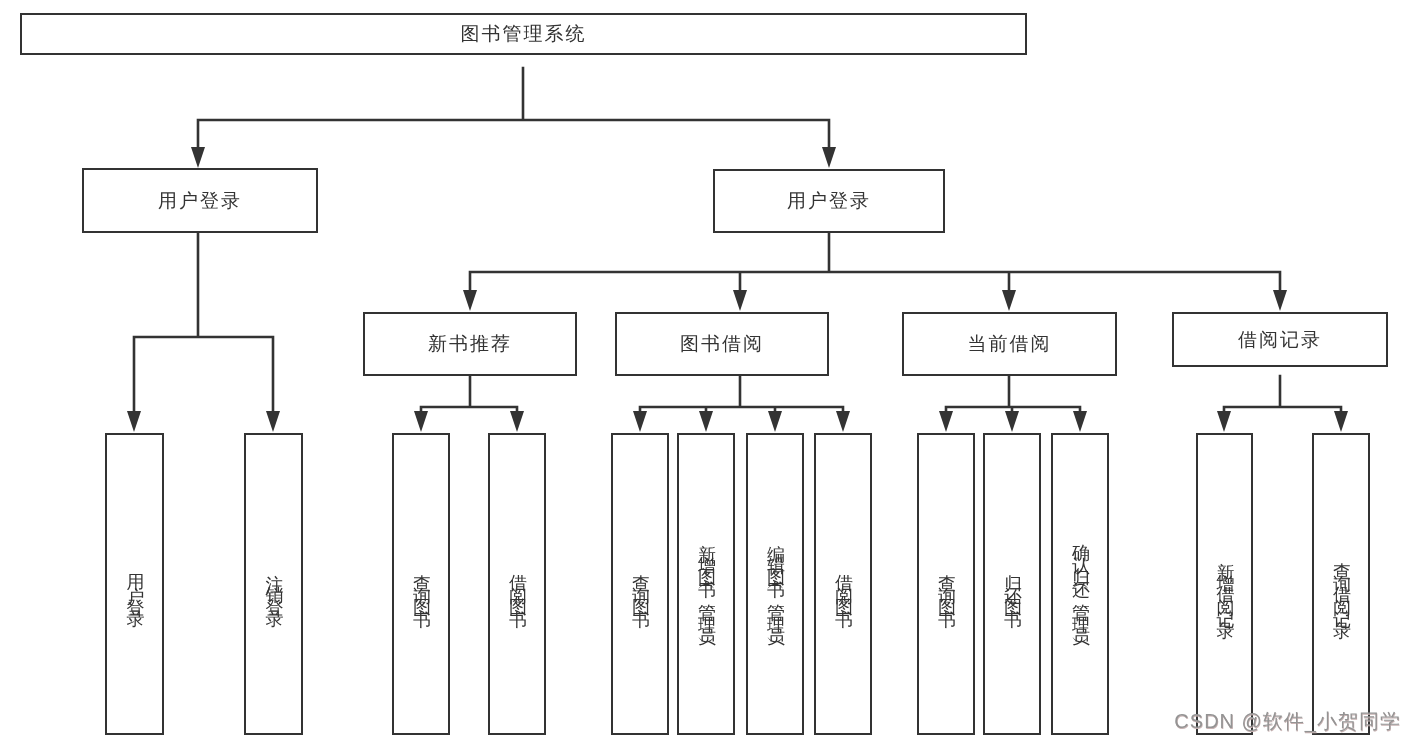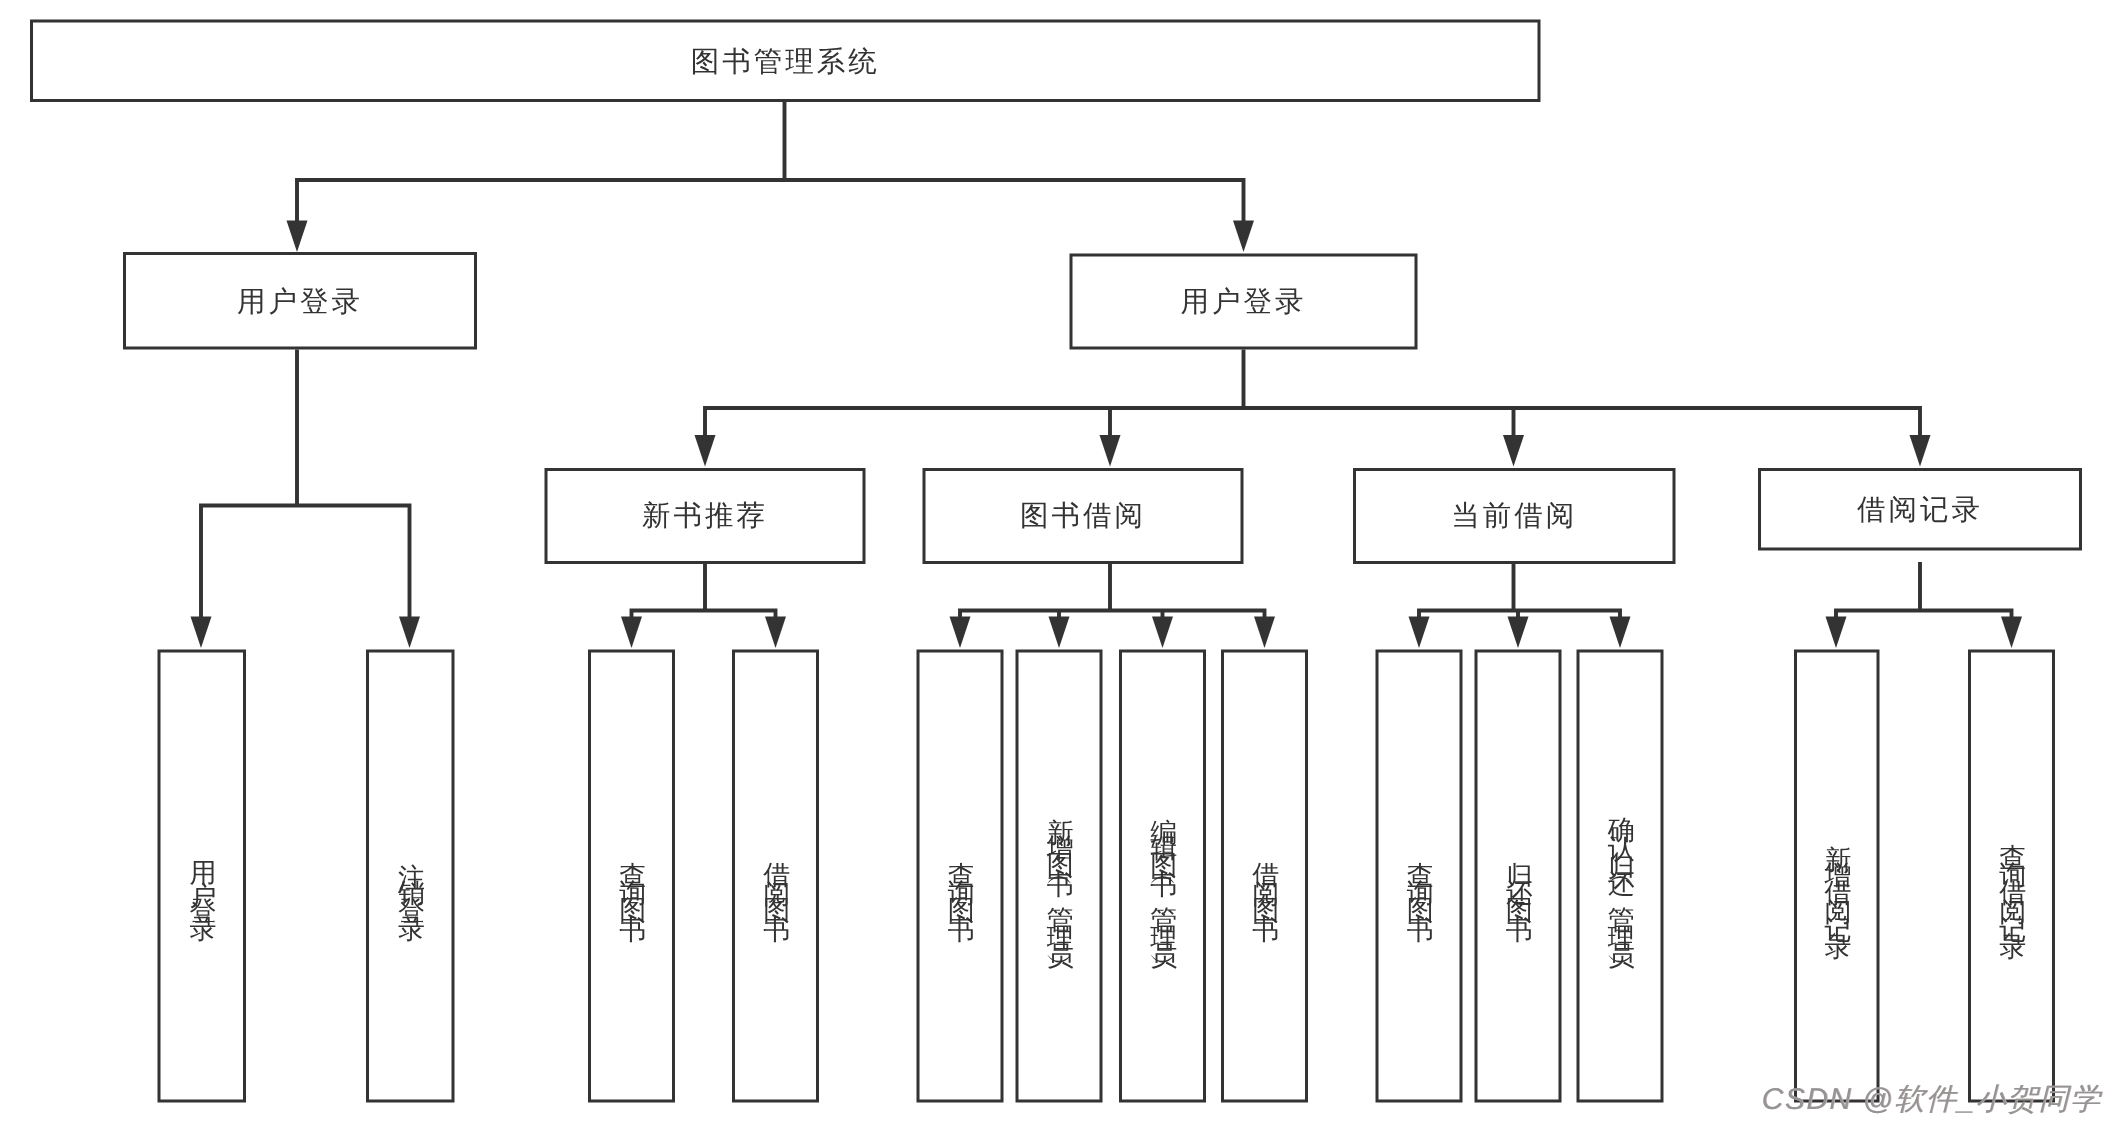--- a/index.html
+++ b/index.html
@@ -38,27 +38,26 @@
     writing-mode: vertical-rl;
     text-orientation: mixed;
     font-size: 18px;
     letter-spacing: 12px;
     line-height: 1.1;
     white-space: nowrap;
   }
   .watermark {
     position: absolute;
     right: 4px;
-    bottom: 1px;
+    bottom: 12px;
     font-size: 20px;
     letter-spacing: 1px;
     color: #949494;
     text-shadow: 0.5px 0.5px 0 #c9b4b4;
     white-space: nowrap;
-    font-style: italic;
   }
 </style>
 </head>
 <body>
 
 <div class="canvas">
 
   <svg class="connectors" width="1405" height="747" viewBox="0 0 1405 747" xmlns="http://www.w3.org/2000/svg">
     <defs>
       <polygon id="arr" points="-7,-21 7,-21 0,0" fill="#333333"></polygon>
@@ -92,21 +91,21 @@
     <use href="#arr" x="706" y="432"></use>
     <use href="#arr" x="775" y="432"></use>
     <use href="#arr" x="843" y="432"></use>
     <use href="#arr" x="946" y="432"></use>
     <use href="#arr" x="1012" y="432"></use>
     <use href="#arr" x="1080" y="432"></use>
     <use href="#arr" x="1224" y="432"></use>
     <use href="#arr" x="1341" y="432"></use>
   </svg>
 
-  <div class="node hnode" style="left:20px; top:13px; width:1007px; height:55px;">图书管理系统</div>
+  <div class="node hnode" style="left:20px; top:13px; width:1007px; height:42px;">图书管理系统</div>
 
   <div class="node hnode" style="left:82px; top:168px; width:236px; height:65px;">用户登录</div>
   <div class="node hnode" style="left:713px; top:169px; width:232px; height:64px;">用户登录</div>
 
   <div class="node hnode" style="left:363px; top:312px; width:214px; height:64px;">新书推荐</div>
   <div class="node hnode" style="left:615px; top:312px; width:214px; height:64px;">图书借阅</div>
   <div class="node hnode" style="left:902px; top:312px; width:215px; height:64px;font-family:Liberation Serif, serif;">当前借阅</div>
   <div class="node hnode" style="left:1172px; top:312px; width:216px; height:55px;">借阅记录</div>
 
   <div class="node vnode" style="left:105px; top:433px; width:59px; height:302px;">

